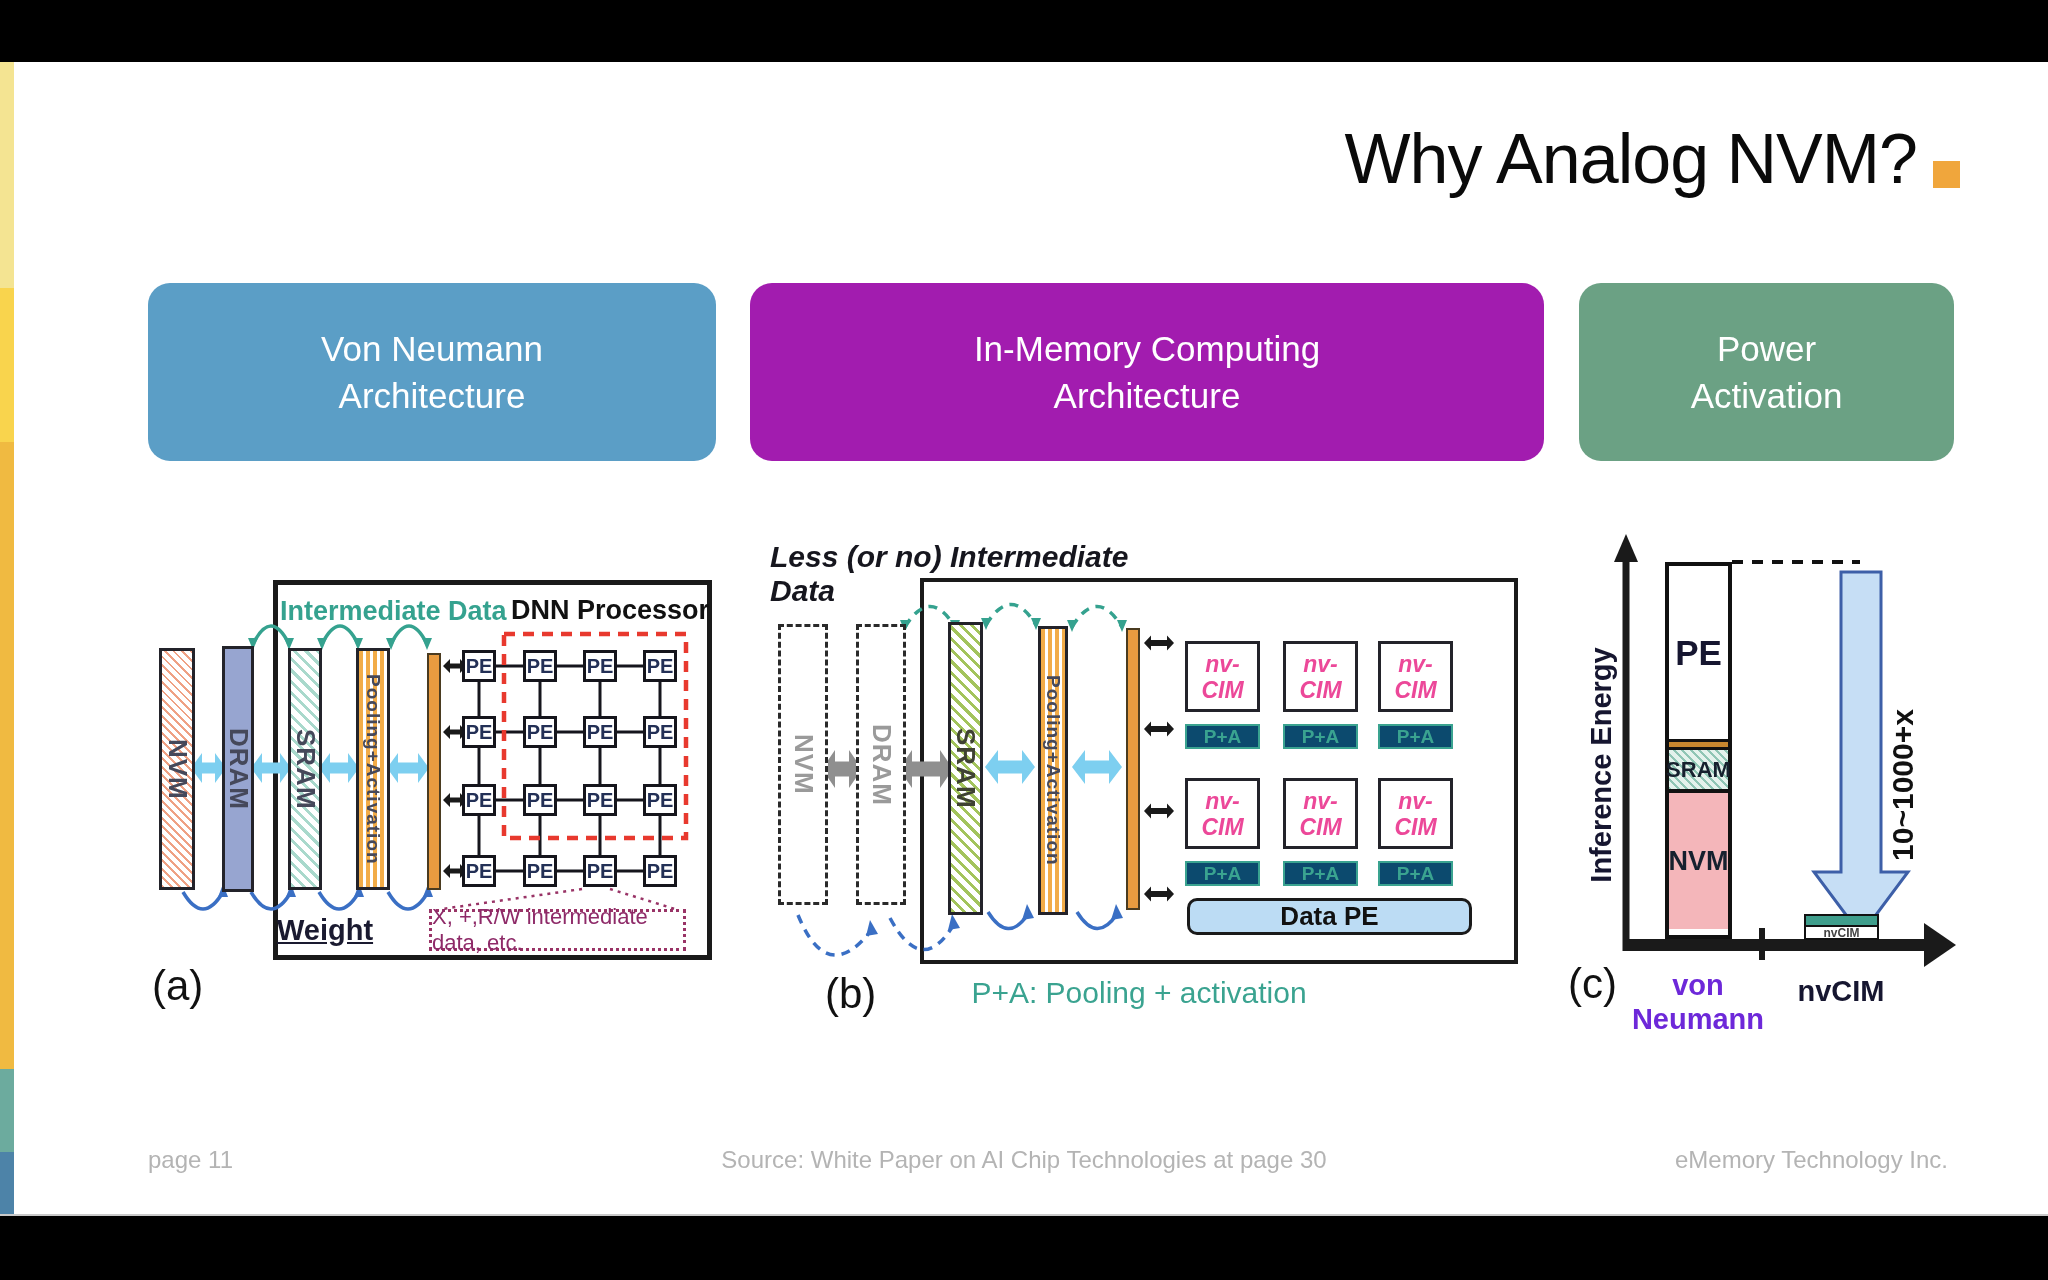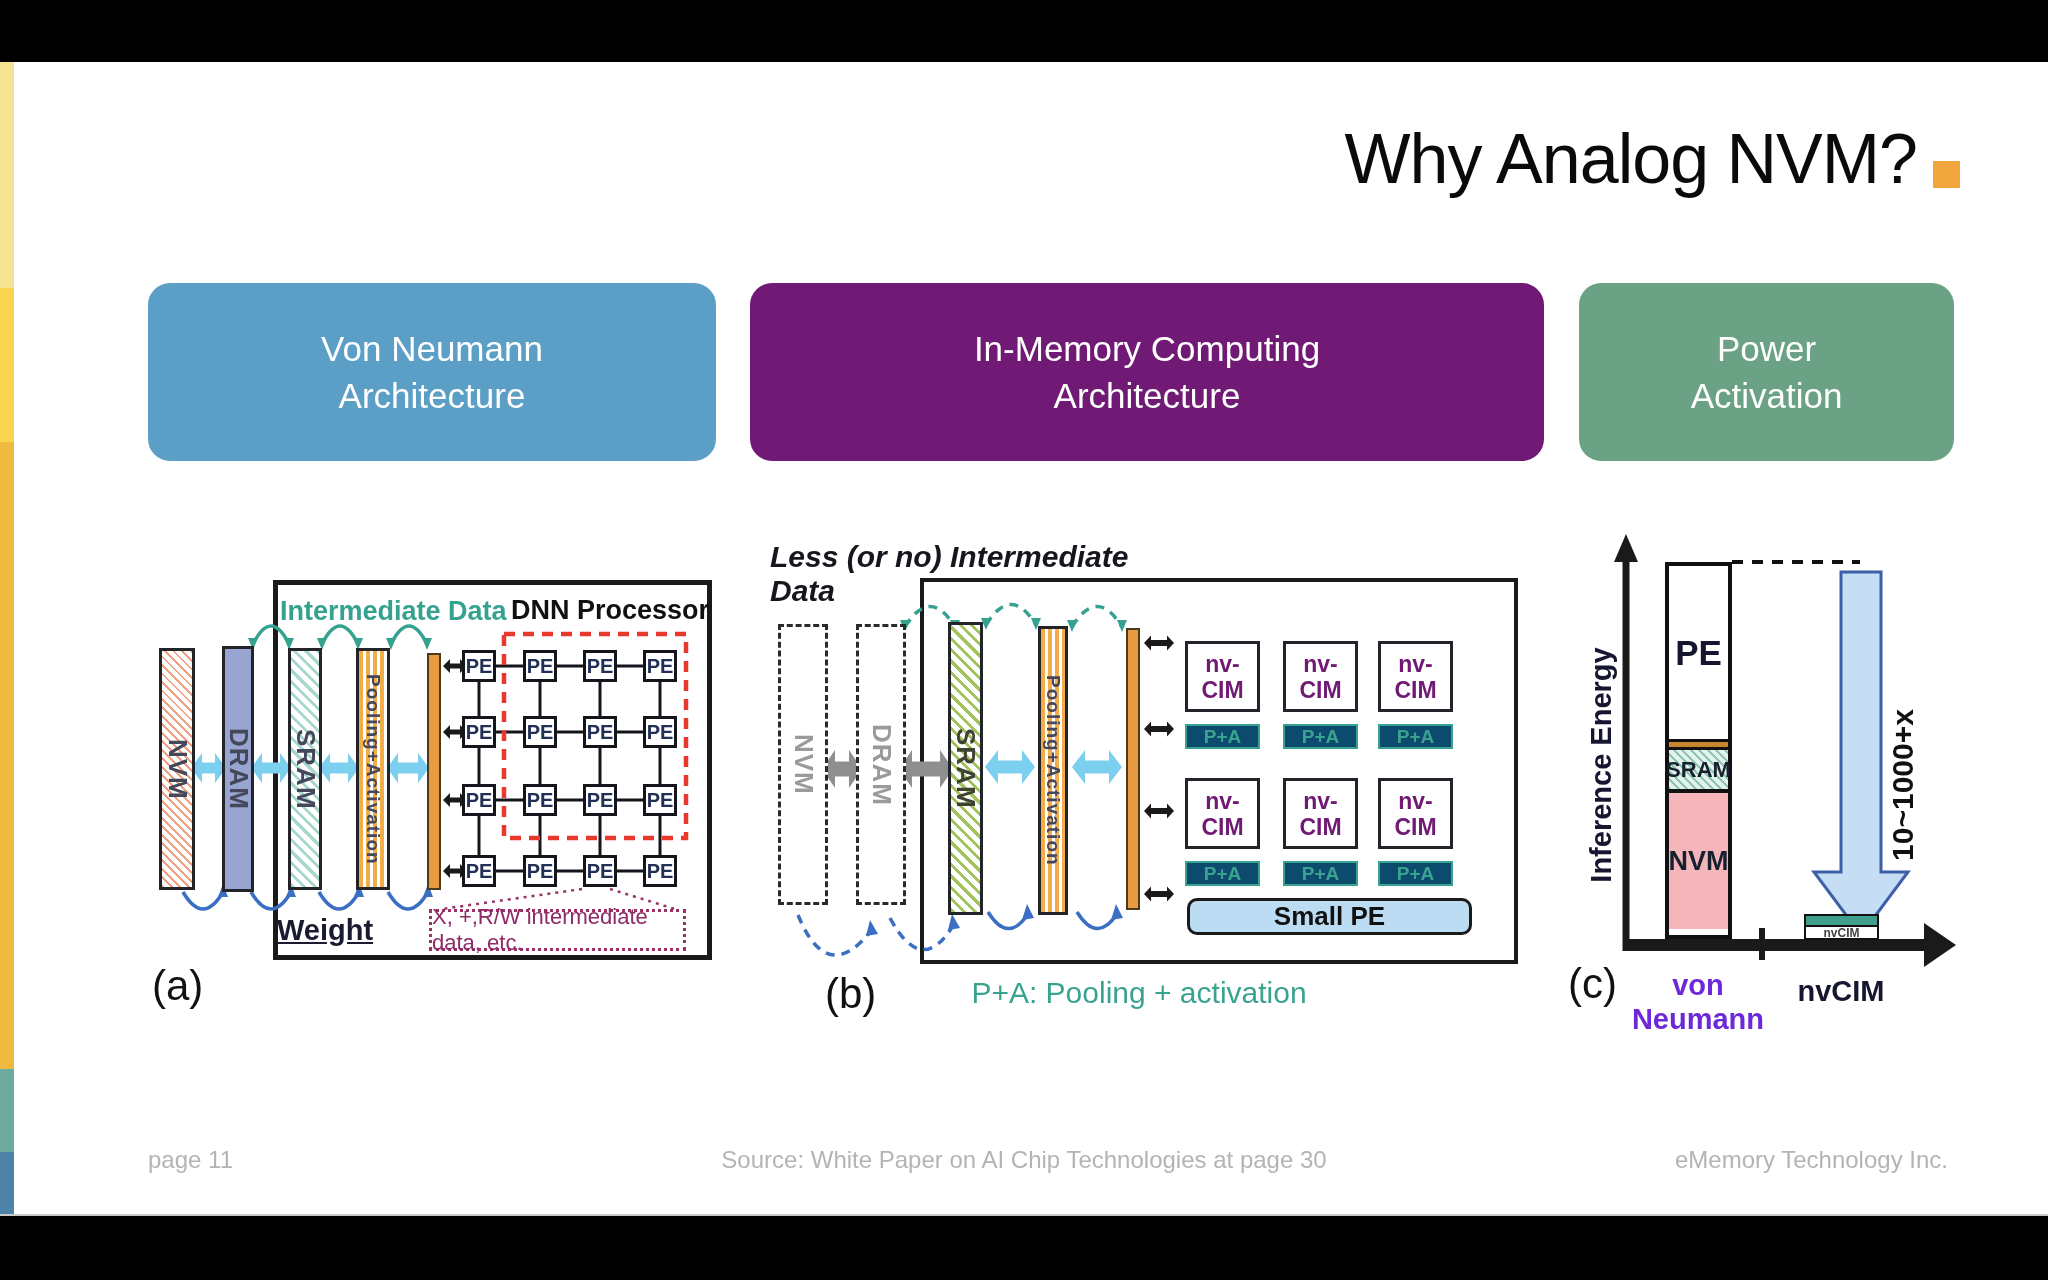--- a/index.html
+++ b/index.html
@@ -24,21 +24,21 @@
   .hatch-nvm{background:repeating-linear-gradient(45deg,#EFA184 0 2px,#ffffff 2px 6px);}
   .hatch-sram-a{background:repeating-linear-gradient(45deg,#A9D9CC 0 3px,#ffffff 3px 8px);}
   .hatch-sram-b{background:repeating-linear-gradient(45deg,#A3C45C 0 3px,#ffffff 3px 8px);}
   .stripes-pa{background:repeating-linear-gradient(90deg,#F2AC48 0 4px,#ffffff 4px 7px);}
   .orangebar{background:#E89B40;border:2px solid #4a3b20;box-sizing:border-box;}
   .dashedbar{border:3px dashed #2a2a2a;background:#fff;}
   .pe{width:34px;height:32px;background:#fff;border:3px solid #15151c;box-sizing:border-box;
       display:flex;align-items:center;justify-content:center;font-weight:bold;font-size:20px;color:#233056;}
   .cim{width:75px;height:71px;background:#fff;border:3px solid #23232a;box-sizing:border-box;
       display:flex;align-items:center;justify-content:center;text-align:center;
-      font-weight:bold;font-size:23px;line-height:26px;color:#701a75;}
+      font-weight:bold;font-size:23px;line-height:26px;color:#ec4899;font-style:italic;}
   .pa{width:75px;height:25px;background:#0c4a6e;border:2px solid #3AA390;box-sizing:border-box;
       display:flex;align-items:center;justify-content:center;font-weight:bold;font-size:19px;color:#3AA390;}
   .note-box{border:3px dotted #993366;color:#8E2A68;font-weight:normal;font-size:22px;
       display:flex;align-items:center;justify-content:center;box-sizing:border-box;}
   .seg{width:100%;box-sizing:border-box;}
   .footer{top:1146px;font-size:24px;color:#b4b4b4;}
 </style>
 </head>
 <body>
 
@@ -52,21 +52,21 @@
   <div class="abs strip" style="top:1069px;height:83px;background:#6CAB9E;"></div>
   <div class="abs strip" style="top:1152px;height:62px;background:#4D83A8;"></div>
 
   <div class="abs titlerow">
     <div class="title">Why Analog NVM?</div>
     <div class="titlesquare"></div>
   </div>
 
   <div class="abs pill preline" style="left:148px;width:568px;background:#5B9EC6;">Von Neumann
 Architecture</div>
-  <div class="abs pill preline" style="left:750px;width:794px;background:#701a75;">In-Memory Computing
+  <div class="abs pill preline" style="left:750px;width:794px;background:#a21caf;">In-Memory Computing
 Architecture</div>
   <div class="abs pill preline" style="left:1579px;width:375px;background:#6BA184;">Power
 Activation</div>
 
   <div class="abs" style="left:130px;top:540px;width:660px;height:500px;">
 
     <div class="abs" style="left:143px;top:40px;width:439px;height:380px;border:5px solid #1a1a1a;box-sizing:border-box;"></div>
 
     <svg class="abs" style="left:0;top:0;" width="660" height="500" viewBox="0 0 660 500">
 
@@ -250,21 +250,21 @@
     <div class="abs cim preline" style="left:415px;top:248px;">nv-
 CIM</div>
     <div class="abs cim preline" style="left:513px;top:248px;">nv-
 CIM</div>
     <div class="abs cim preline" style="left:608px;top:248px;">nv-
 CIM</div>
     <div class="abs pa" style="left:415px;top:331px;">P+A</div>
     <div class="abs pa" style="left:513px;top:331px;">P+A</div>
     <div class="abs pa" style="left:608px;top:331px;">P+A</div>
 
-    <div class="abs" style="left:417px;top:368px;width:285px;height:37px;background:#BCDCF4;border:3px solid #1a1a1a;border-radius:10px;box-sizing:border-box;display:flex;align-items:center;justify-content:center;font-size:26px;font-weight:bold;color:#111;">Small PE</div>
+    <div class="abs" style="left:417px;top:368px;width:285px;height:37px;background:#BCDCF4;border:3px solid #1a1a1a;border-radius:10px;box-sizing:border-box;display:flex;align-items:center;justify-content:center;font-size:26px;font-weight:bold;color:#111;">Data PE</div>
 
     <div class="abs" style="left:55px;top:440px;font-size:42px;color:#111;">(b)</div>
     <div class="abs" style="left:144px;top:446px;width:450px;text-align:center;font-size:30px;color:#3AA390;">P+A: Pooling + activation</div>
   </div>
 
   <div class="abs" style="left:1560px;top:520px;width:480px;height:540px;">
 
     <svg class="abs" style="left:0;top:0;" width="480" height="540" viewBox="0 0 480 540">
 
       <line x1="172" y1="42" x2="300" y2="42" stroke="#111" stroke-width="4" stroke-dasharray="11 9"></line>

